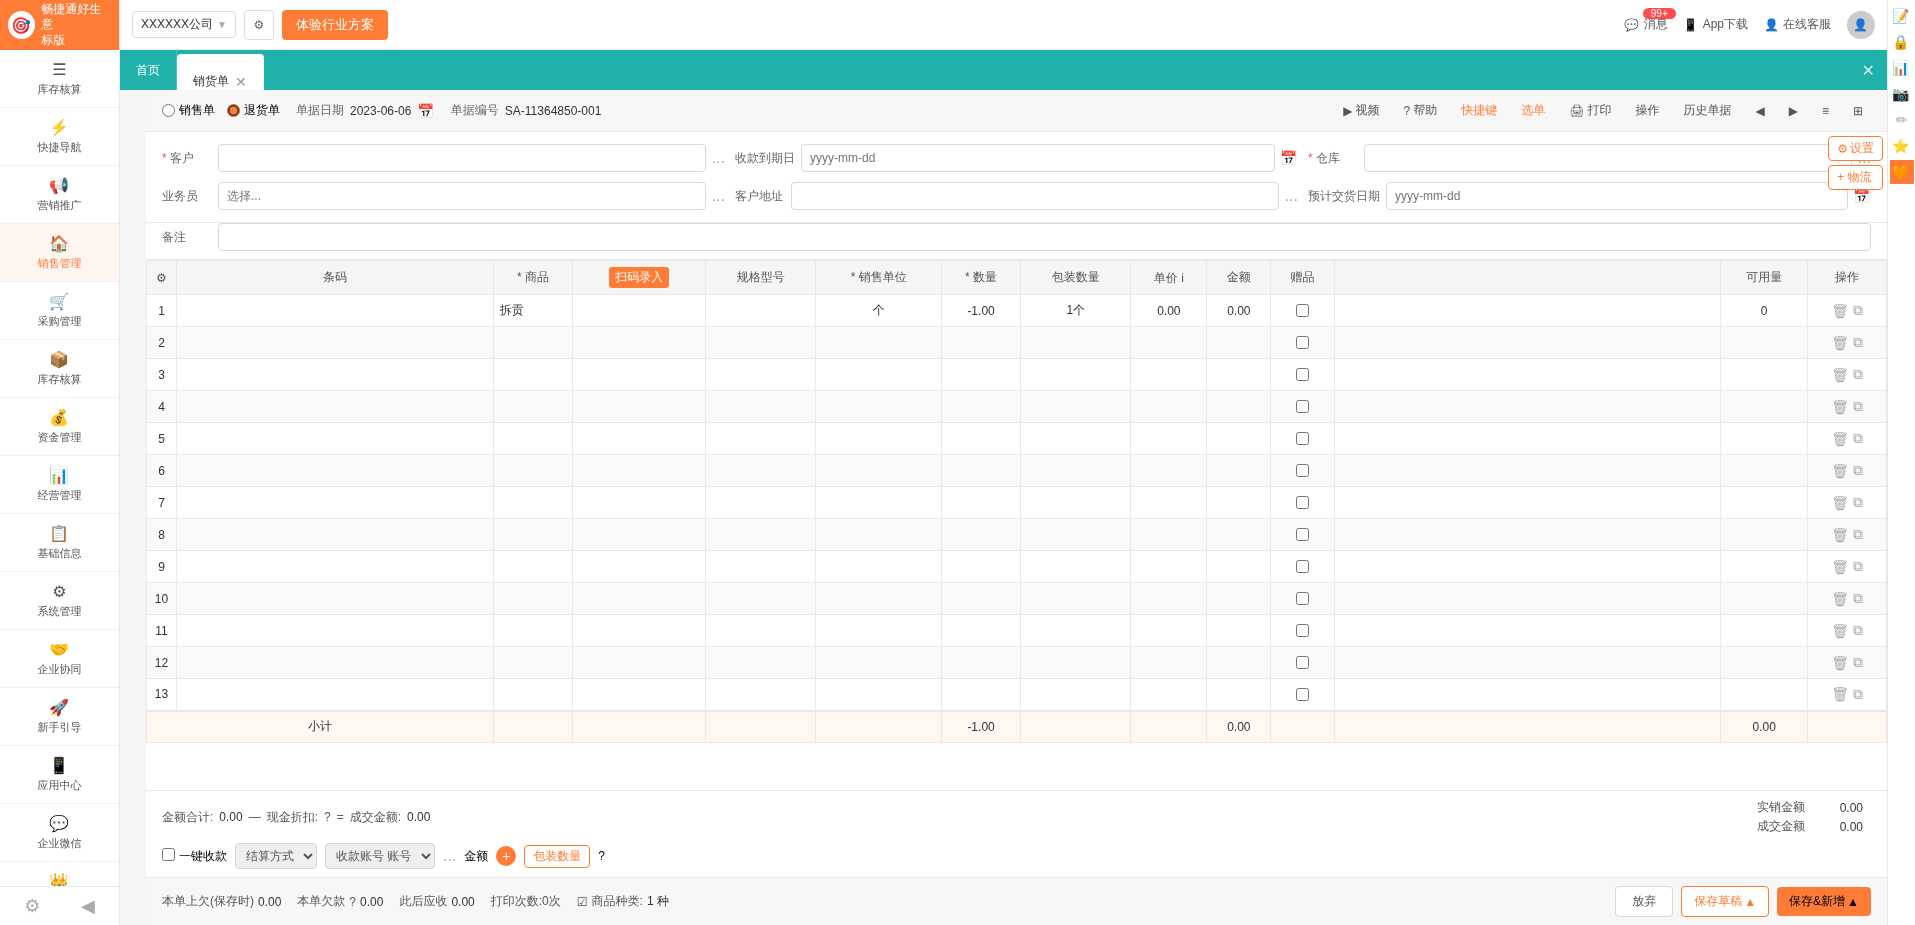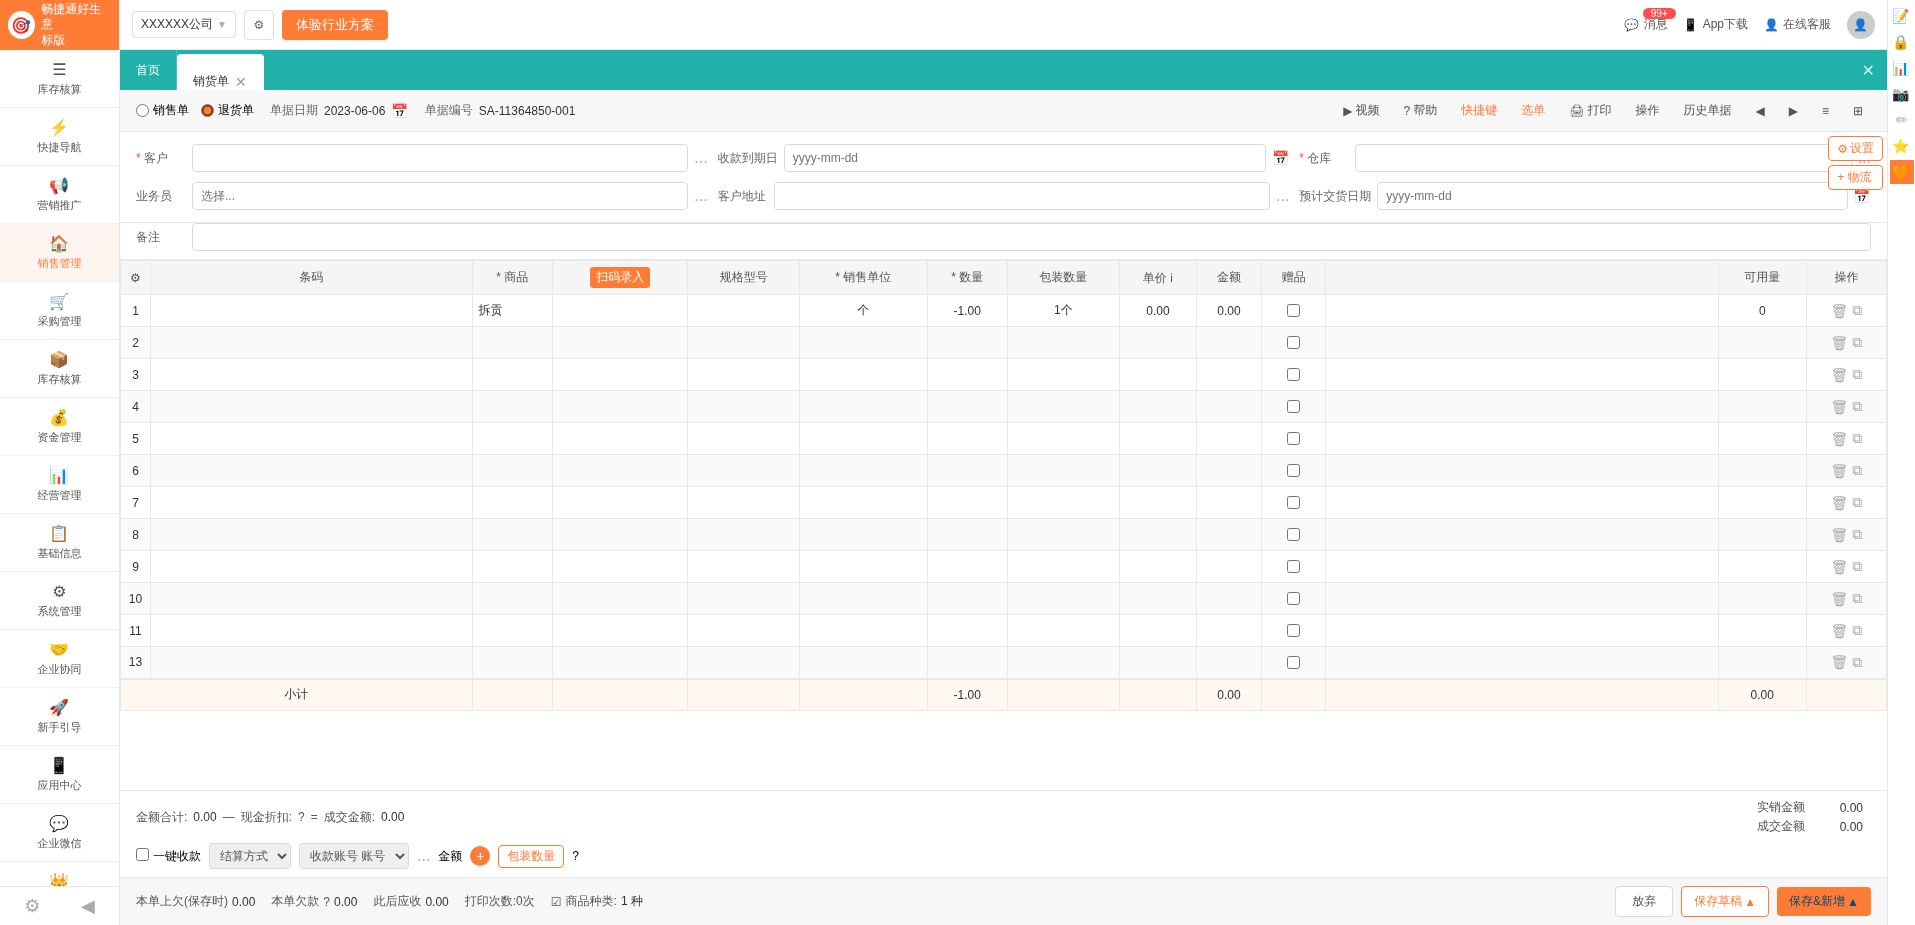--- a/index.html
+++ b/index.html
@@ -127,20 +127,21 @@
     .tab-close-btn {
       margin-left: auto; padding: 0 12px;
       display: flex; align-items: center; color: rgba(255,255,255,0.8);
       cursor: pointer; font-size: 16px;
     }
 
     
     .content {
       flex: 1; overflow: hidden; display: flex; flex-direction: column;
       background: #fff;
+      margin-left: 26px;
     }
 
     
     .form-toolbar {
       background: #f7f7f7;
       padding: 8px 16px;
       display: flex; align-items: center; gap: 16px;
       border-bottom: 1px solid #e8e8e8;
     }
     .radio-group { display: flex; align-items: center; gap: 12px; }
@@ -279,21 +280,21 @@
       color: #555; border-radius: 4px;
       padding: 6px 16px; cursor: pointer;
     }
     .btn-save-draft {
       border: 1px solid #ff7c36; color: #ff7c36;
       background: #fff; border-radius: 4px;
       padding: 6px 12px; cursor: pointer;
       display: flex; align-items: center; gap: 2px;
     }
     .btn-save-new {
-      background: #ff7c36; color: #0c4a6e;
+      background: #ff7c36; color: #000000;
       border: none; border-radius: 4px;
       padding: 6px 12px; cursor: pointer;
       display: flex; align-items: center; gap: 2px;
     }
 
     
     .summary-right {
       margin-left: auto;
       text-align: right;
       display: flex; flex-direction: column; gap: 2px;
@@ -832,20 +833,45 @@
       <td></td>
       <td></td>
       <td>
         <div class="action-icons">
           <span class="action-icon">🗑</span>
           <span class="action-icon">⧉</span>
         </div>
       </td>
     </tr>
             <tr>
+      <td class="col-num">12</td>
+      <td><input style="border: none; width: 100%; background: transparent; text-align: center;" value=""></td>
+      <td style="text-align:left;padding-left:6px;"></td>
+      <td></td>
+      <td></td>
+      <td></td>
+      <td class=""></td>
+      <td></td>
+      <td></td>
+      <td></td>
+      <td>
+                <div class="checkbox-cell">
+                  <input type="checkbox" style="">
+                </div>
+              </td>
+      <td></td>
+      <td></td>
+      <td>
+        <div class="action-icons">
+          <span class="action-icon">🗑</span>
+          <span class="action-icon">⧉</span>
+        </div>
+      </td>
+    </tr>
+            <tr>
       <td class="col-num">13</td>
       <td><input style="border: none; width: 100%; background: transparent; text-align: center;" value=""></td>
       <td style="text-align:left;padding-left:6px;"></td>
       <td></td>
       <td></td>
       <td></td>
       <td class=""></td>
       <td></td>
       <td></td>
       <td></td>

